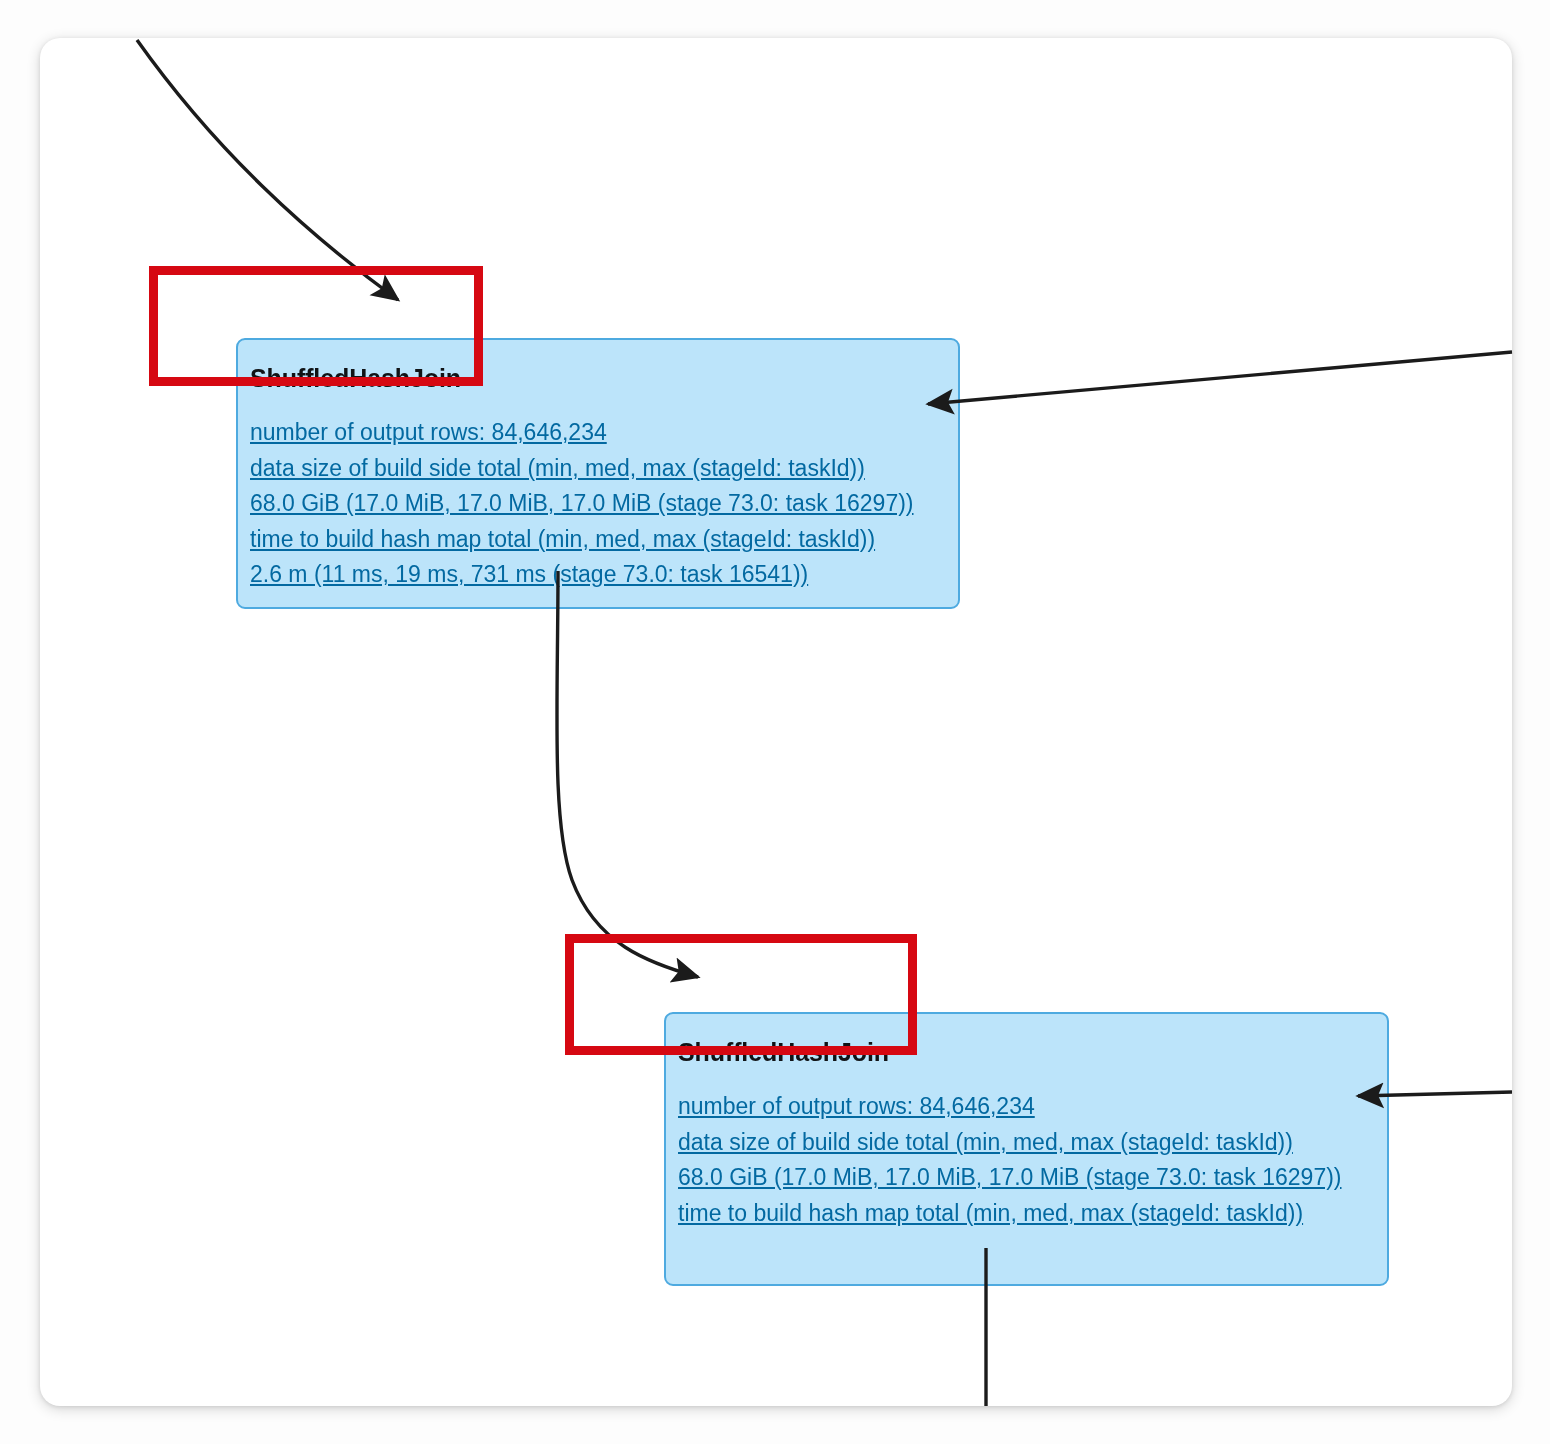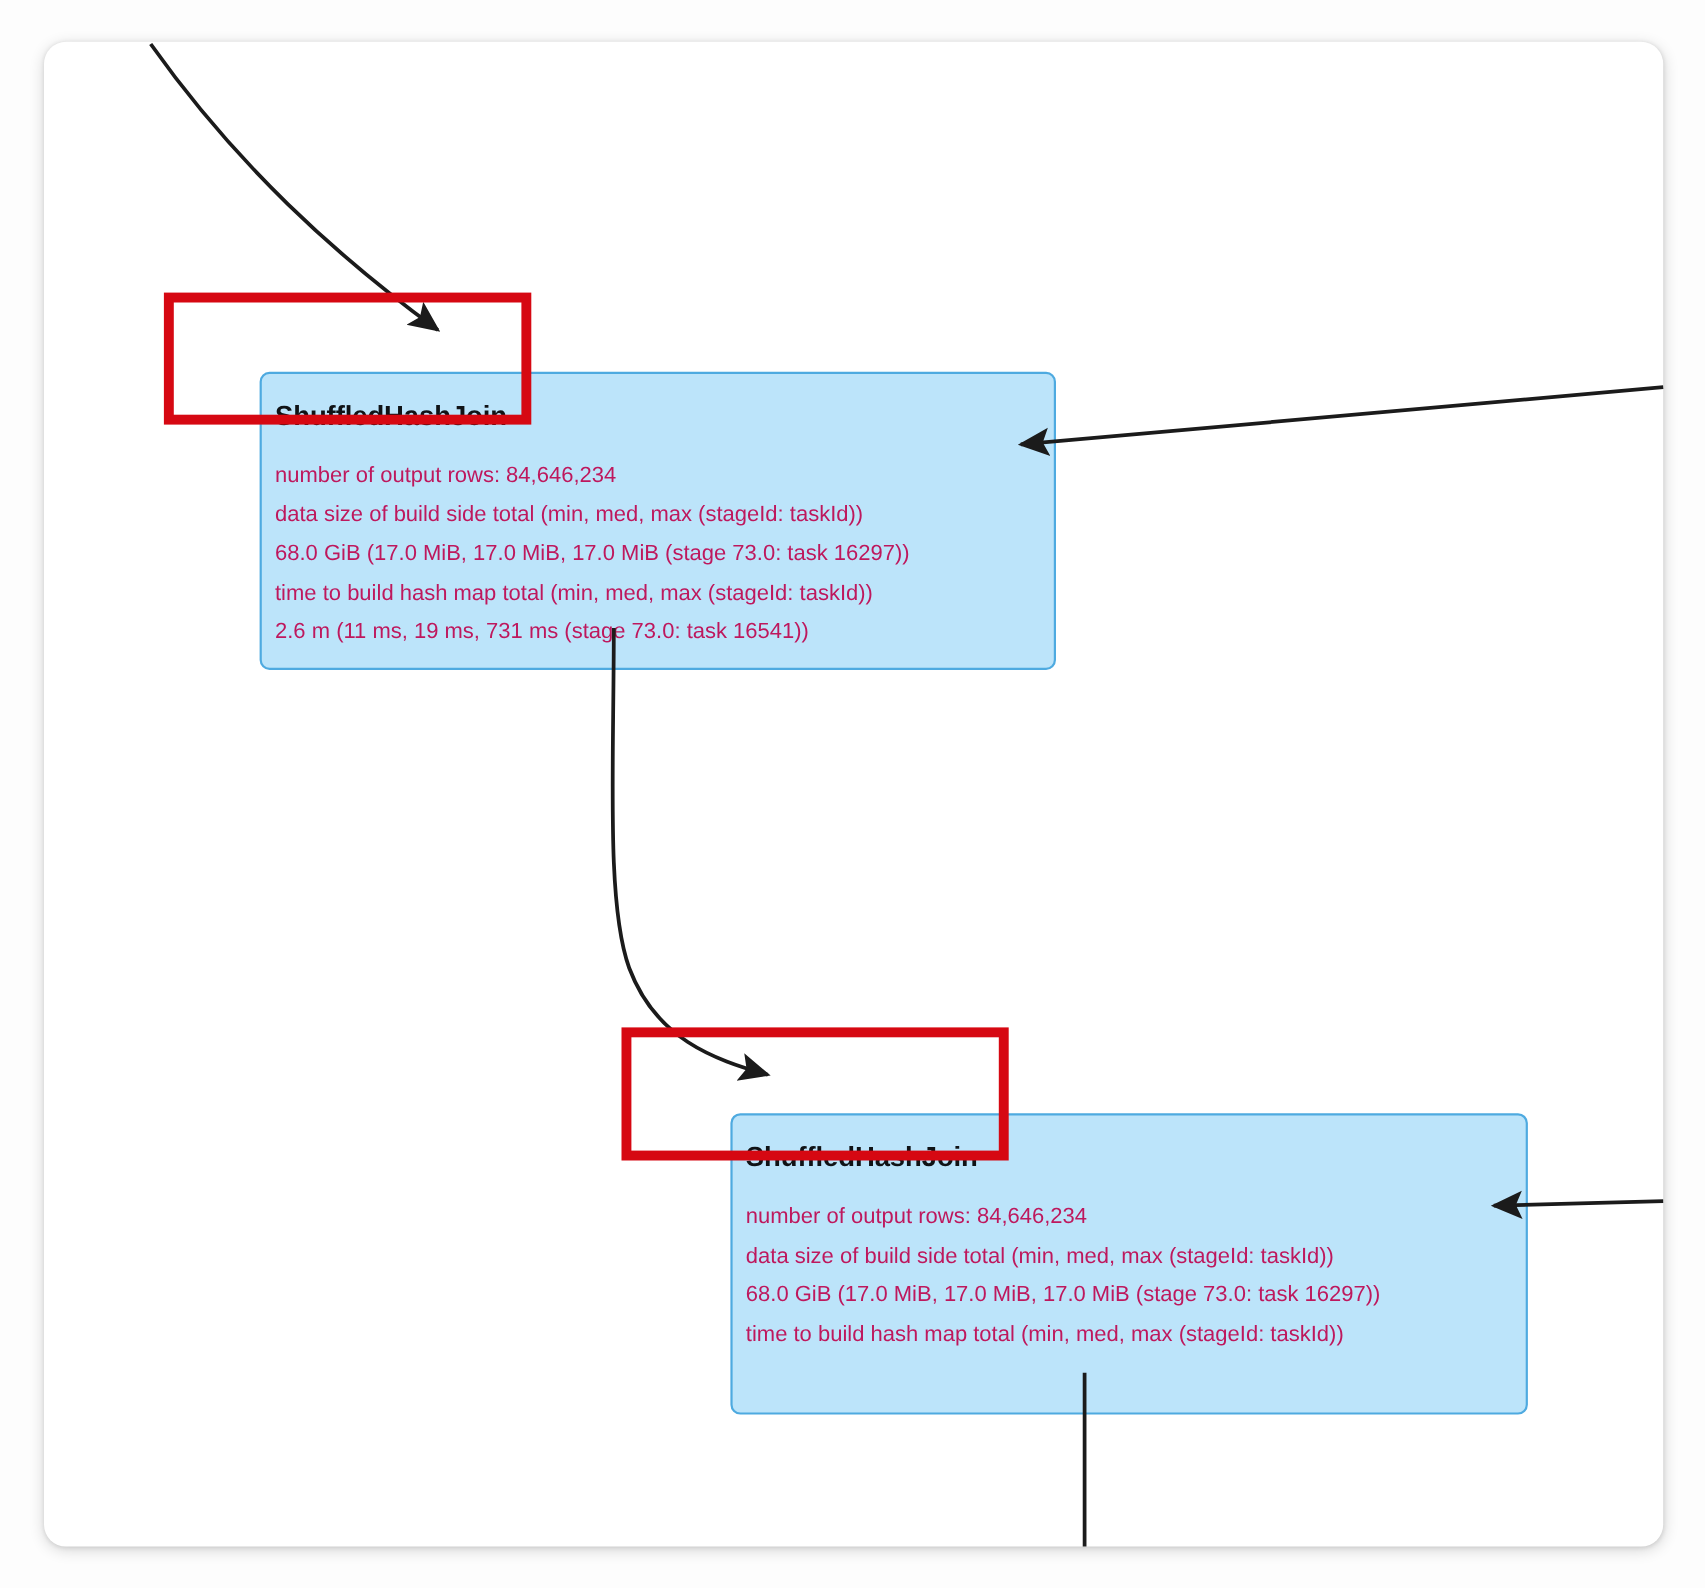--- a/index.html
+++ b/index.html
@@ -59,25 +59,26 @@
     letter-spacing: -0.1px;
     color: #101316;
     padding: 26px 0 0 12px;
   }
 
   .node-metrics {
     padding: 22px 0 0 12px;
   }
 
   .metric-line {
-    font-size: 20px;
+    font-size: 23px;
     line-height: 35.5px;
     font-weight: 400;
-    color: #be185d;
+    color: #0369a1;
     white-space: nowrap;
+    text-decoration: underline;
   }
 
   
   #node-1 {
     left: 196px;
     top: 300px;
     width: 724px;
     height: 271px;
   }
   #node-1 .node-title { padding-top: 24px; }

